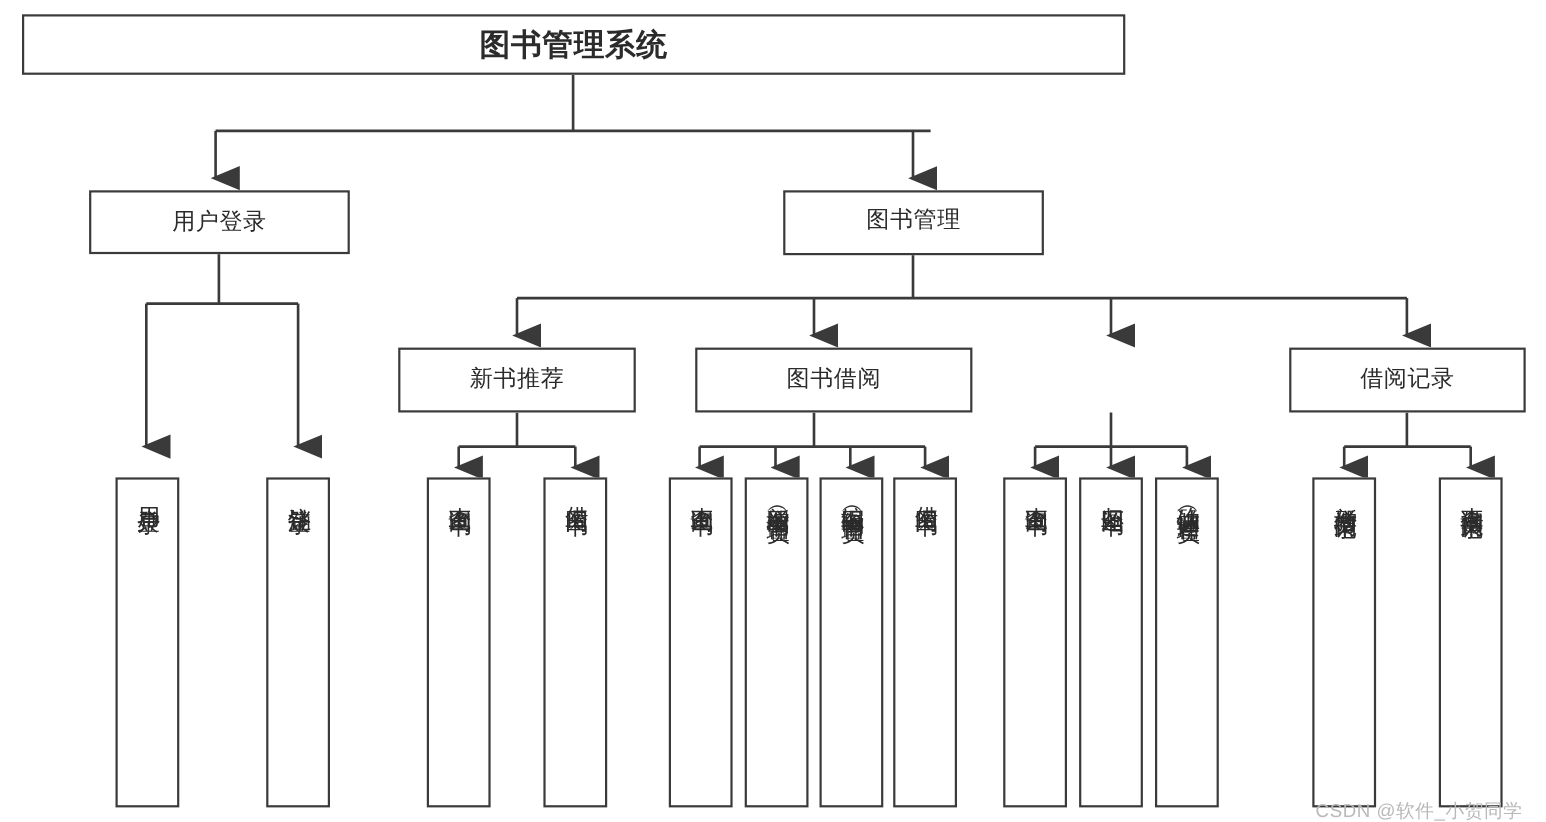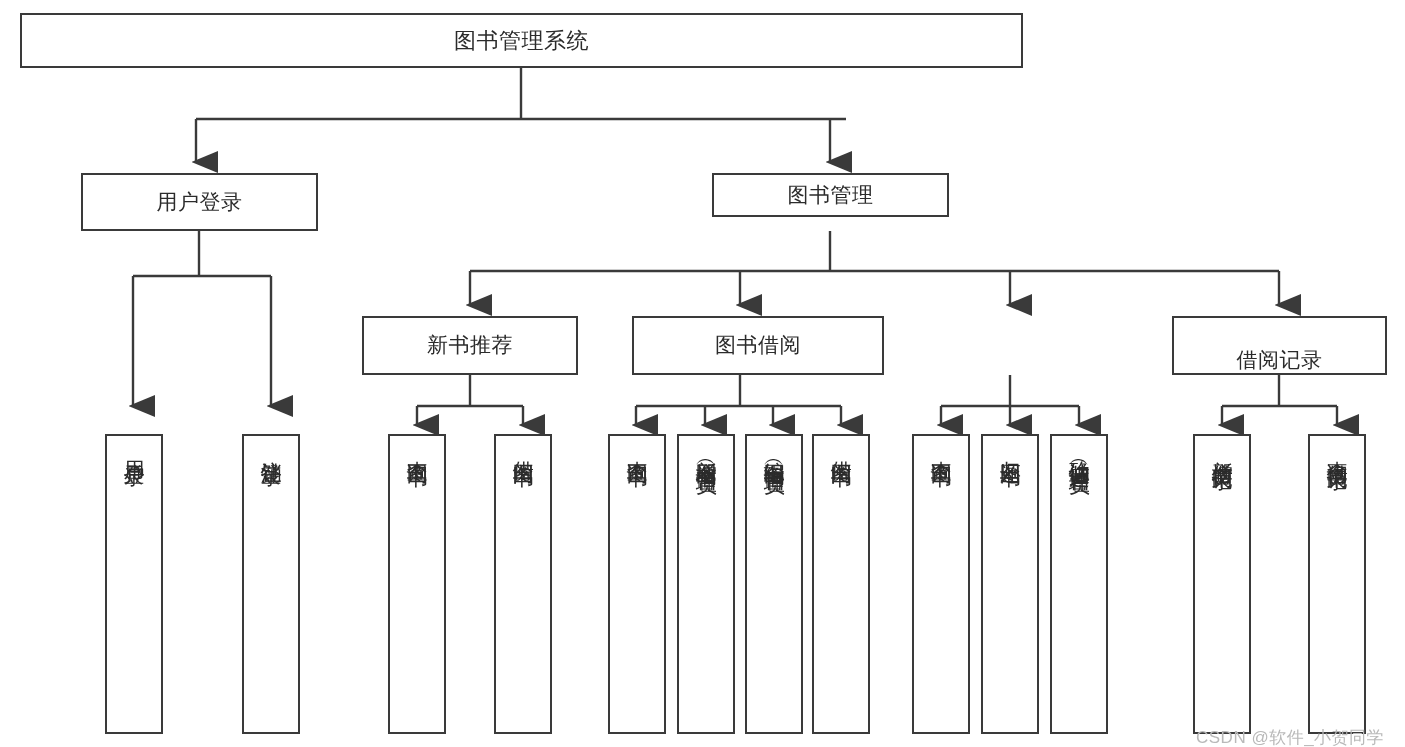--- a/index.html
+++ b/index.html
@@ -51,21 +51,21 @@
     align-items: flex-start;
     padding-top: 8px;
   }
   .node.vertical .label {
     writing-mode: vertical-rl;
     text-orientation: upright;
     font-size: 21px;
     line-height: 1.08;
     letter-spacing: 2px;
   }
-  .node.root .label { font-size: 22px; }
+  .node.root .label { font-size: 28px; font-weight: bold; }
   .watermark {
     position: absolute;
     left: 1196px;
     top: 726px;
     font-size: 17px;
     color: #b9b9b9;
     white-space: nowrap;
     letter-spacing: 0.5px;
     text-align: center;
   }
@@ -127,34 +127,34 @@
   </svg>
 
   <div class="node horizontal root" style="left:20px; top:13px; width:1003px; height:55px;">
     <span class="label">图书管理系统</span>
   </div>
 
   <div class="node horizontal" style="left:81px; top:173px; width:237px; height:58px;">
     <span class="label">用户登录</span>
   </div>
 
-  <div class="node horizontal" style="left:712px; top:173px; width:237px; height:44px;">
+  <div class="node horizontal" style="left:712px; top:173px; width:237px; height:59px;font-family:Liberation Mono, monospace;">
     <span class="label">图书管理</span>
   </div>
 
   <div class="node horizontal" style="left:362px; top:316px; width:216px; height:59px;justify-content:center;">
     <span class="label">新书推荐</span>
   </div>
 
   <div class="node horizontal" style="left:632px; top:316px; width:252px; height:59px;">
     <span class="label">图书借阅</span>
   </div>
 
 
-  <div class="node horizontal" style="left:1172px; top:316px; width:215px; height:59px;align-items:flex-end;">
+  <div class="node horizontal" style="left:1172px; top:316px; width:215px; height:59px;">
     <span class="label">借阅记录</span>
   </div>
 
   <div class="node vertical" style="left:105px; top:434px; width:58px; height:300px;">
     <span class="label">用户登录</span>
   </div>
 
   <div class="node vertical" style="left:242px; top:434px; width:58px; height:300px;">
     <span class="label">注销登录</span>
   </div>

